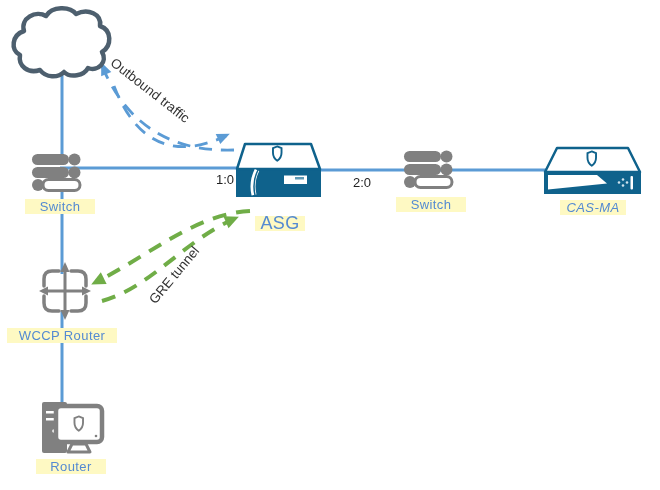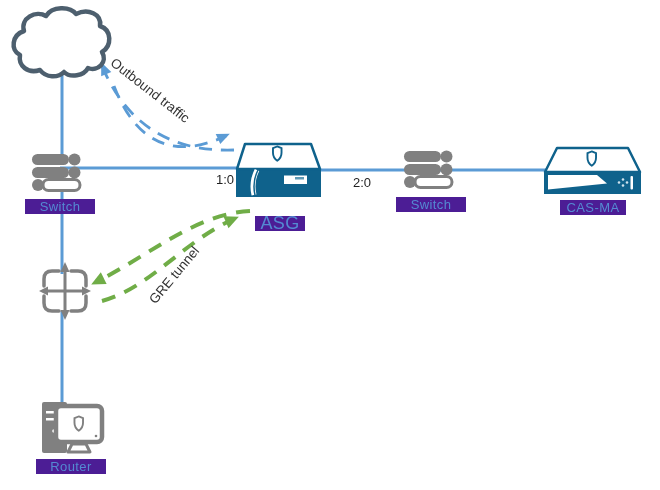--- a/index.html
+++ b/index.html
@@ -10,21 +10,21 @@
     font-family:"Liberation Sans", sans-serif;
     overflow:hidden;
   }
   #diagram-svg{position:absolute;left:0;top:0;}
   .node-label{
     position:absolute;
     color:#548ad2;
     font-size:13px;
     letter-spacing:.4px;
     text-align:center;
-    background:#4c1d95;
+    background:#fef9c3;
     line-height:15px;
     white-space:nowrap;
   }
   .port-label{
     position:absolute;
     color:#1f1f1f;
     font-size:13px;
     white-space:nowrap;
   }
   .flow-label{
@@ -41,21 +41,21 @@
   #gre-label{
     left:146px;top:297px;
     transform:rotate(-50deg);
     transform-origin:0 0;
   }
   #switch-left-label{left:25px;top:199px;width:70px;}
   #wccp-label{left:7px;top:328px;width:110px;}
   #clients-label{left:36px;top:459px;width:70px;}
   #asg-label{left:255px;top:216px;width:50px;font-size:18px;}
   #switch-right-label{left:396px;top:197px;width:70px;}
-  #casma-label{left:560px;top:200px;width:66px;}
+  #casma-label{left:560px;top:200px;width:66px;font-style:italic;}
   #port-left-label{left:208px;top:172px;width:26px;text-align:right;}
   #port-right-label{left:309px;top:175px;margin-left:44px;}
 </style>
 </head>
 <body>
 
 <div id="canvas">
 
 <svg id="diagram-svg" width="660" height="490" viewBox="0 0 660 490">
 
@@ -142,20 +142,21 @@
     <path d="M548 175 H597 L607 183.5 L548 189.5 Z" fill="#ffffff"></path>
     <circle cx="619" cy="182.5" r="1.3" fill="#cfe3ed"></circle>
     <circle cx="623" cy="179.5" r="1.3" fill="#cfe3ed"></circle>
     <circle cx="623" cy="185.5" r="1.3" fill="#cfe3ed"></circle>
     <circle cx="627" cy="182.5" r="1.3" fill="#cfe3ed"></circle>
     <rect x="630.5" y="176" width="2.5" height="13.5" rx="1" fill="#ffffff"></rect>
   </g>
 </svg>
 
   <div class="node-label" id="switch-left-label">Switch</div>
+  <div class="node-label" id="wccp-label">WCCP Router</div>
   <div class="node-label" id="clients-label">Router</div>
   <div class="node-label" id="asg-label">ASG</div>
   <div class="node-label" id="switch-right-label">Switch</div>
   <div class="node-label" id="casma-label">CAS-MA</div>
 
   <div class="port-label" id="port-left-label">1:0</div>
   <div class="port-label" id="port-right-label">2:0</div>
 
   <div class="flow-label" id="outbound-label">Outbound traffic</div>
   <div class="flow-label" id="gre-label">GRE tunnel</div>

